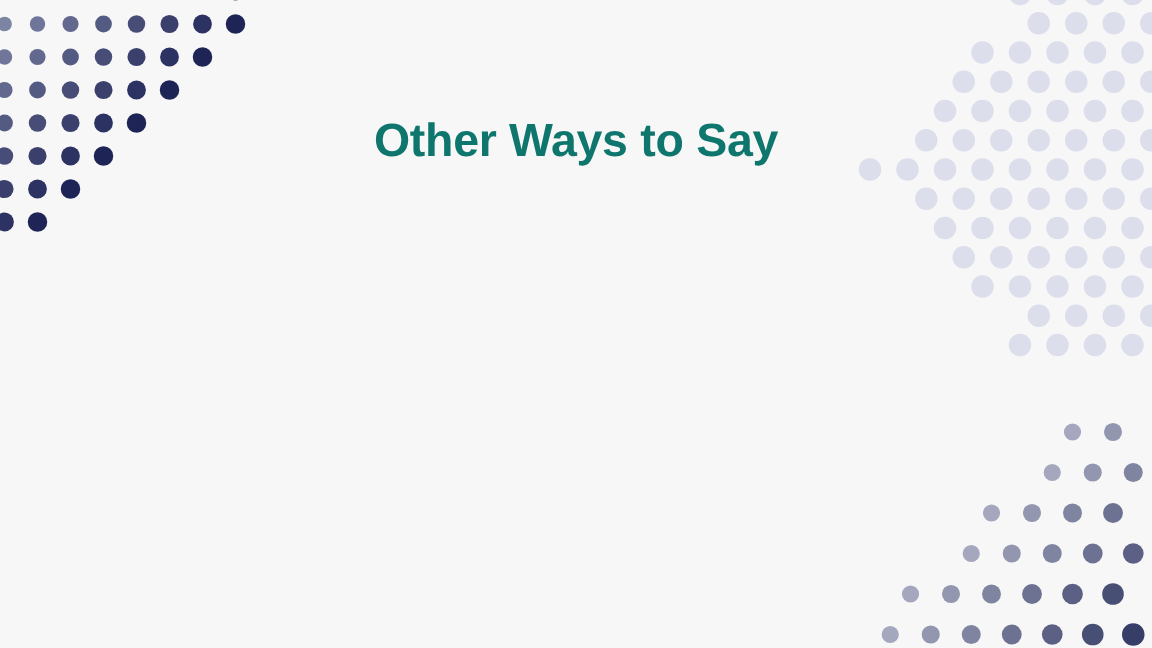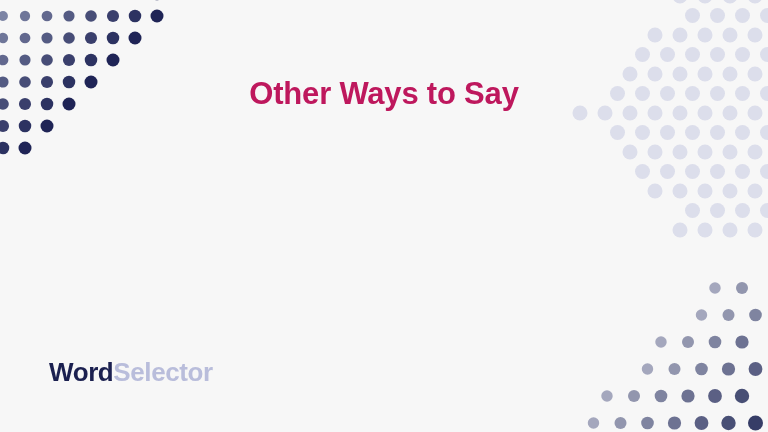--- a/index.html
+++ b/index.html
@@ -29,21 +29,21 @@
     width: 768px;
     height: 432px;
     pointer-events: none;
   }
 
   .text-block {
     position: absolute;
     left: 0;
     width: 768px;
     text-align: center;
-    color: #be185d;
+    color: #0f766e;
     font-family: "Liberation Sans", sans-serif;
     font-weight: bold;
     letter-spacing: -0.2px;
   }
 
   #title-line {
     top: 74px;
     font-size: 31px;
     line-height: 40px;
   }
@@ -228,15 +228,14 @@
       <circle cx="647.5" cy="423" r="6.3125" fill="rgb(127,132,160)"></circle>
       <circle cx="674.5" cy="423" r="6.609375" fill="rgb(109,114,146)"></circle>
       <circle cx="701.5" cy="423" r="6.90625" fill="rgb(91,96,132)"></circle>
       <circle cx="728.5" cy="423" r="7.203125" fill="rgb(72,79,117)"></circle>
       <circle cx="755.5" cy="423" r="7.5" fill="rgb(54,61,103)"></circle>
     </svg>
 
   <div class="text-block" id="title-line">Other Ways to Say</div>
 
 
-  <div id="brand-logo"><span class="brand-primary">Word</span><span class="brand-secondary">Selector</span></div>
 
 </div>
 
 </body></html>

